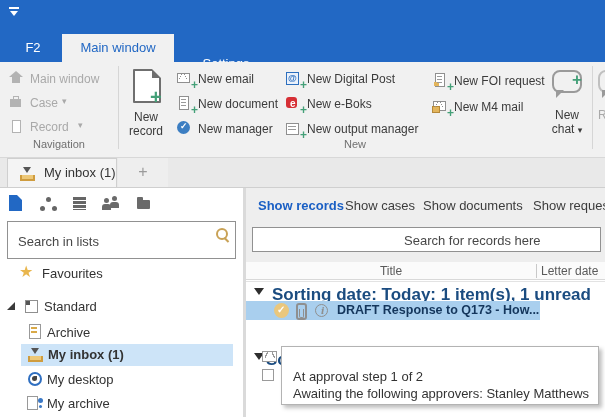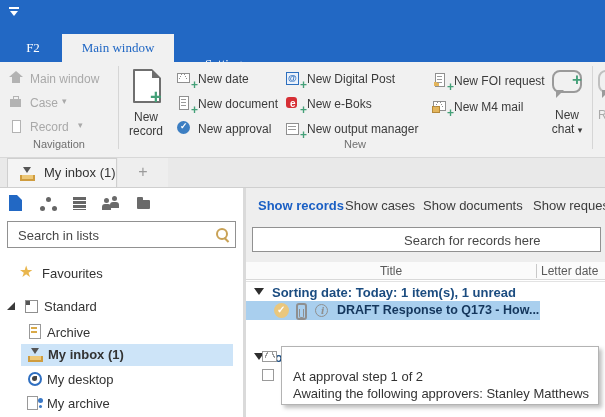--- a/index.html
+++ b/index.html
@@ -6,21 +6,21 @@
   body{width:605px;height:417px;position:relative;overflow:hidden;
        font-family:"Liberation Sans",sans-serif;background:#fff;
        -webkit-font-smoothing:antialiased;}
   .abs{position:absolute;}
   
   .titlebar{left:0;top:0;width:605px;height:34px;background:#2268c4;}
   .qat{left:8px;top:7px;width:12px;height:10px;}
   .qat::before{content:"";position:absolute;left:1px;top:0;width:10px;height:2px;background:#fff;}
   .qat::after{content:"";position:absolute;left:2px;top:4px;width:0;height:0;
       border-left:4px solid transparent;border-right:4px solid transparent;border-top:5px solid #fff;}
-  .ribbontabs{left:0;top:34px;width:605px;height:28px;background:#2268c4;font-family:Liberation Serif, serif;}
+  .ribbontabs{left:0;top:34px;width:605px;height:28px;background:#2268c4;}
   .rtab{position:absolute;top:0;height:28px;line-height:28px;text-align:center;
         color:#fff;font-size:13px;cursor:default;}
   .rtab.active{background:#f1f1f1;color:#2268c4;}
   
   .ribbon{left:0;top:62px;width:605px;height:96px;background:#f1f1f1;border-bottom:1px solid #d8d8d8;box-sizing:border-box;}
   .vsep{position:absolute;top:4px;bottom:8px;width:1px;background:#d6d6d6;}
   .grouplabel{position:absolute;top:76px;font-size:11px;color:#707070;text-align:center;}
   .smallitem{position:absolute;height:18px;font-size:12px;color:#3b3b3b;white-space:nowrap;}
   .smallitem .lbl{position:absolute;left:22px;top:2px;}
   .smallitem.disabled{color:#a9a9a9;}
@@ -113,21 +113,21 @@
       box-shadow:0 6px 0 -1px #3b79c6;}
   .splitter{left:243px;top:188px;width:3px;height:229px;background:#dadada;}
   
   .rightpane{left:246px;top:188px;width:359px;height:229px;background:#eeeeee;}
   .viewtab{position:absolute;top:10px;font-size:13px;color:#3c3c3c;white-space:nowrap;}
   .viewtab.active{color:#1a5fc4;font-weight:700;}
   .listarea{position:absolute;left:0;top:74px;width:359px;height:155px;background:#fff;}
   .listheader{position:absolute;left:0;top:0;width:359px;height:18px;background:#fbfbfb;
       border-bottom:1px solid #d9d9d9;box-sizing:border-box;font-size:12px;color:#5a5a5a;}
   .coldiv{position:absolute;left:290px;top:2px;width:1px;height:14px;background:#c9c9c9;}
-  .grouprow{position:absolute;left:0;width:359px;height:19px;font-size:13px;font-weight:700;color:#1b4c80;white-space:nowrap;}
+  .grouprow{position:absolute;left:0;width:359px;height:19px;font-size:17px;font-weight:700;color:#1b4c80;white-space:nowrap;}
   .tri-down{width:0;height:0;border-left:5px solid transparent;border-right:5px solid transparent;border-top:7px solid #2e2e2e;}
   .selrow{position:absolute;left:0;top:39px;width:294px;height:19px;background:#a9cfee;}
   .selrow .title{position:absolute;left:91px;top:2px;font-size:12.5px;font-weight:700;color:#14365c;white-space:nowrap;}
   .ic-goldcheck{width:15px;height:15px;border-radius:50%;background:#eac77d;}
   .ic-goldcheck::after{content:"\2713";position:absolute;left:3px;top:1px;color:#fff;font-size:10px;font-weight:700;}
   .paperclip{width:7px;height:13px;border:2px solid #8f8f8f;border-radius:3px;}
   .paperclip::before{content:"";position:absolute;left:1px;top:4px;width:3px;height:8px;
       border:1px solid #8f8f8f;border-top:none;border-radius:0 0 2px 2px;}
   .ic-info{width:13px;height:13px;border:1px solid #8f8f8f;border-radius:50%;box-sizing:border-box;}
   .ic-info::after{content:"i";position:absolute;left:5px;top:0px;font-family:"DejaVu Serif",serif;
@@ -178,31 +178,31 @@
     <span class="bigpage" style="left:11px;top:3px;"></span>
     <span class="bigplus" style="left:28px;top:20px;">+</span>
     <span class="l1" style="margin-top:44px;">New</span>
     <span class="l2">record</span>
   </div>
 
   <div class="smallitem" style="left:176px;top:8px;">
     <span class="ic env" style="left:0;top:0;">
         <span class="plusb">+</span>
       </span>
-    <span class="lbl">New date</span>
+    <span class="lbl">New email</span>
   </div>
   <div class="smallitem" style="left:176px;top:33px;">
     <span class="ic ic-docp" style="left:0;top:0;">
         <span class="plusb">+</span>
       </span>
     <span class="lbl">New document</span>
   </div>
   <div class="smallitem" style="left:176px;top:58px;">
     <span class="ic ic-approv" style="left:0;top:0;"></span>
-    <span class="lbl">New approval</span>
+    <span class="lbl">New manager</span>
   </div>
 
   <div class="smallitem" style="left:285px;top:8px;">
     <span class="ic ic-at" style="left:0;top:0;">
         <span class="plusb">+</span>
       </span>
     <span class="lbl">New Digital Post</span>
   </div>
   <div class="smallitem" style="left:285px;top:33px;">
     <span class="ic ic-eboks" style="left:0;top:0;">
@@ -259,21 +259,21 @@
 
   <span class="ic ic-bluepage" style="left:9px;top:7px;position:absolute;"></span>
   <span class="ic ic-dots" style="left:40px;top:8px;position:absolute;"></span>
   <span class="ic ic-bars" style="left:72px;top:7px;position:absolute;"></span>
   <span style="left:102px;top:8px;position:absolute;width:20px;height:16px;">
     <span class="person" style="left:0;top:2px;"></span>
     <span class="person" style="left:8px;top:0;"></span>
   </span>
   <span class="ic ic-folder" style="left:136px;top:7px;position:absolute;"></span>
 
-  <div class="searchbox" style="left:7px;top:33px;width:229px;height:27px;">
+  <div class="searchbox" style="left:7px;top:33px;width:229px;height:38px;">
     <input type="text" placeholder="Search in lists" style="">
     <span class="ic ic-mag" style="left:207px;top:5px;position:absolute;"></span>
   </div>
 
   <div class="treerow" style="left:0;top:74px;width:243px;height:22px;">
     <span class="star abs" style="left:19px;top:2px;">★</span>
     <span class="abs" style="left:42px;top:4px;">Favourites</span>
   </div>
 
   <div class="treerow" style="left:0;top:108px;width:243px;height:22px;">

